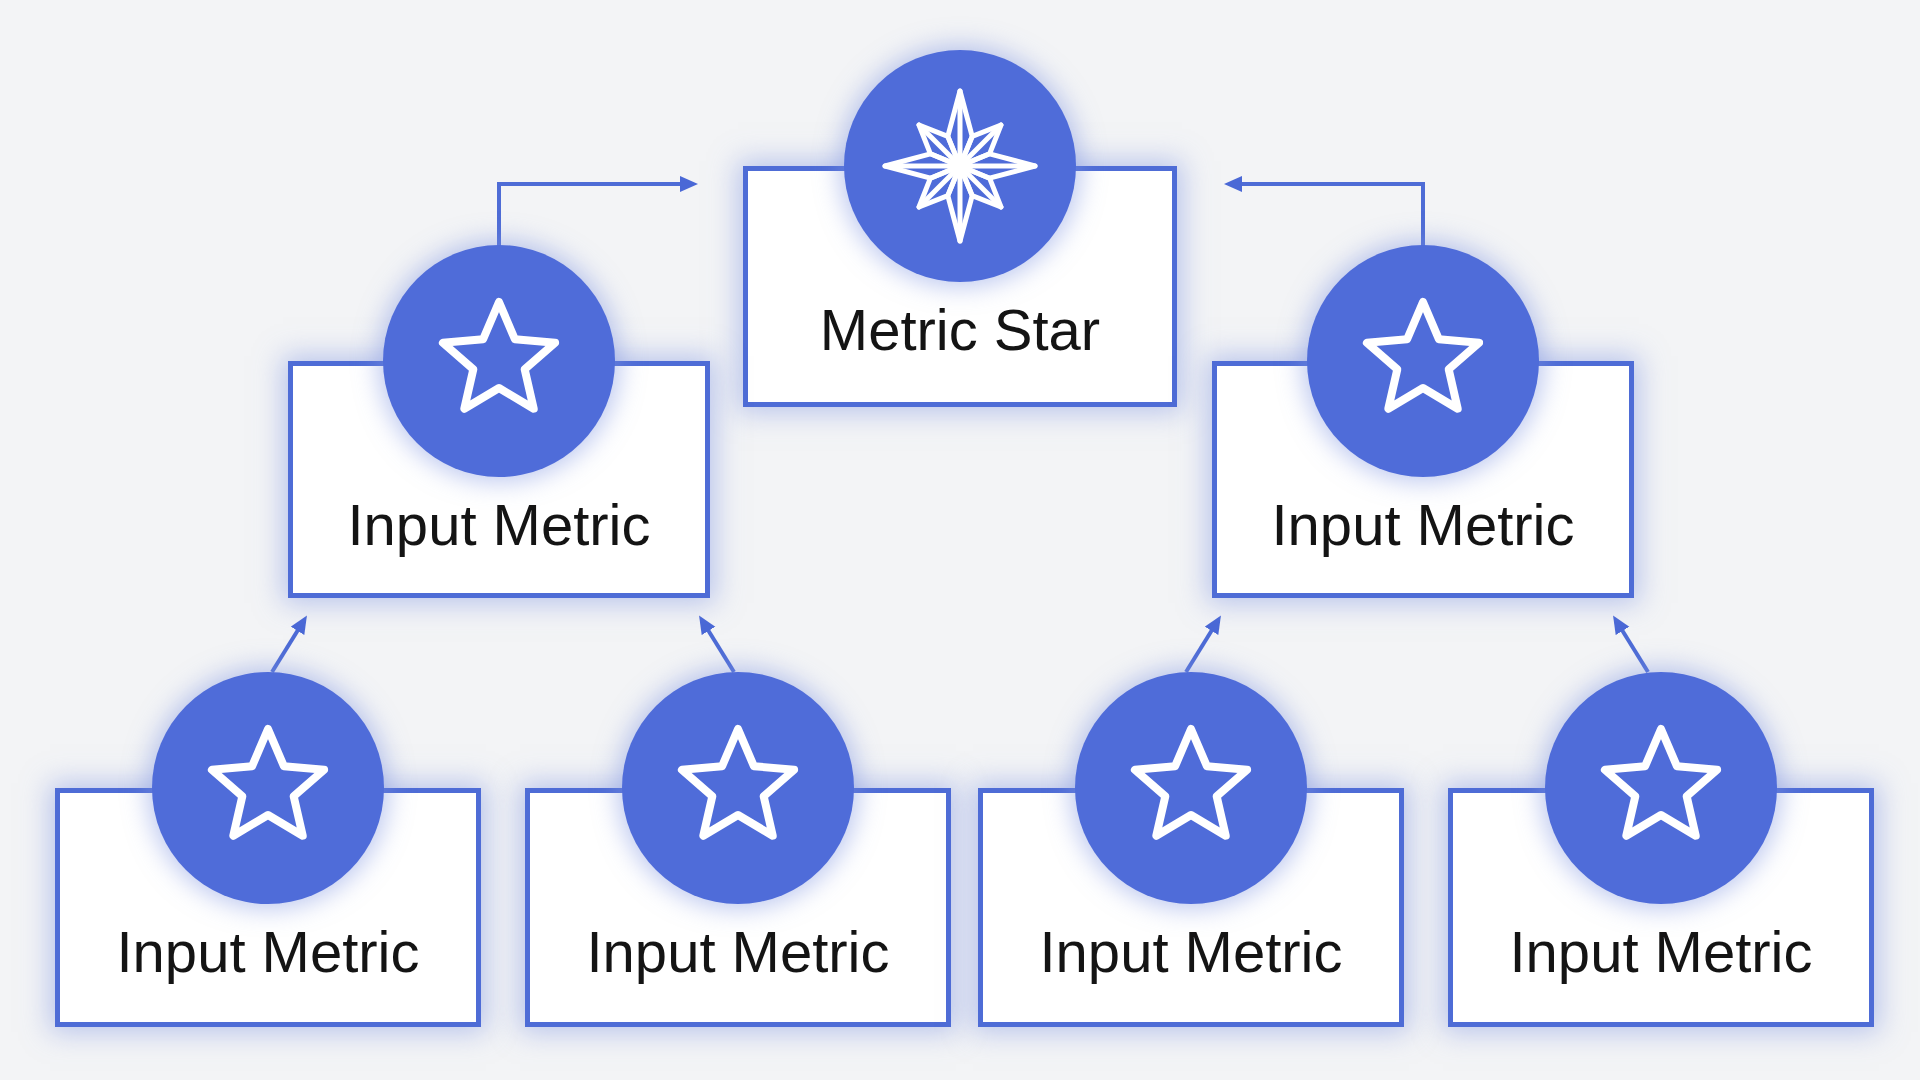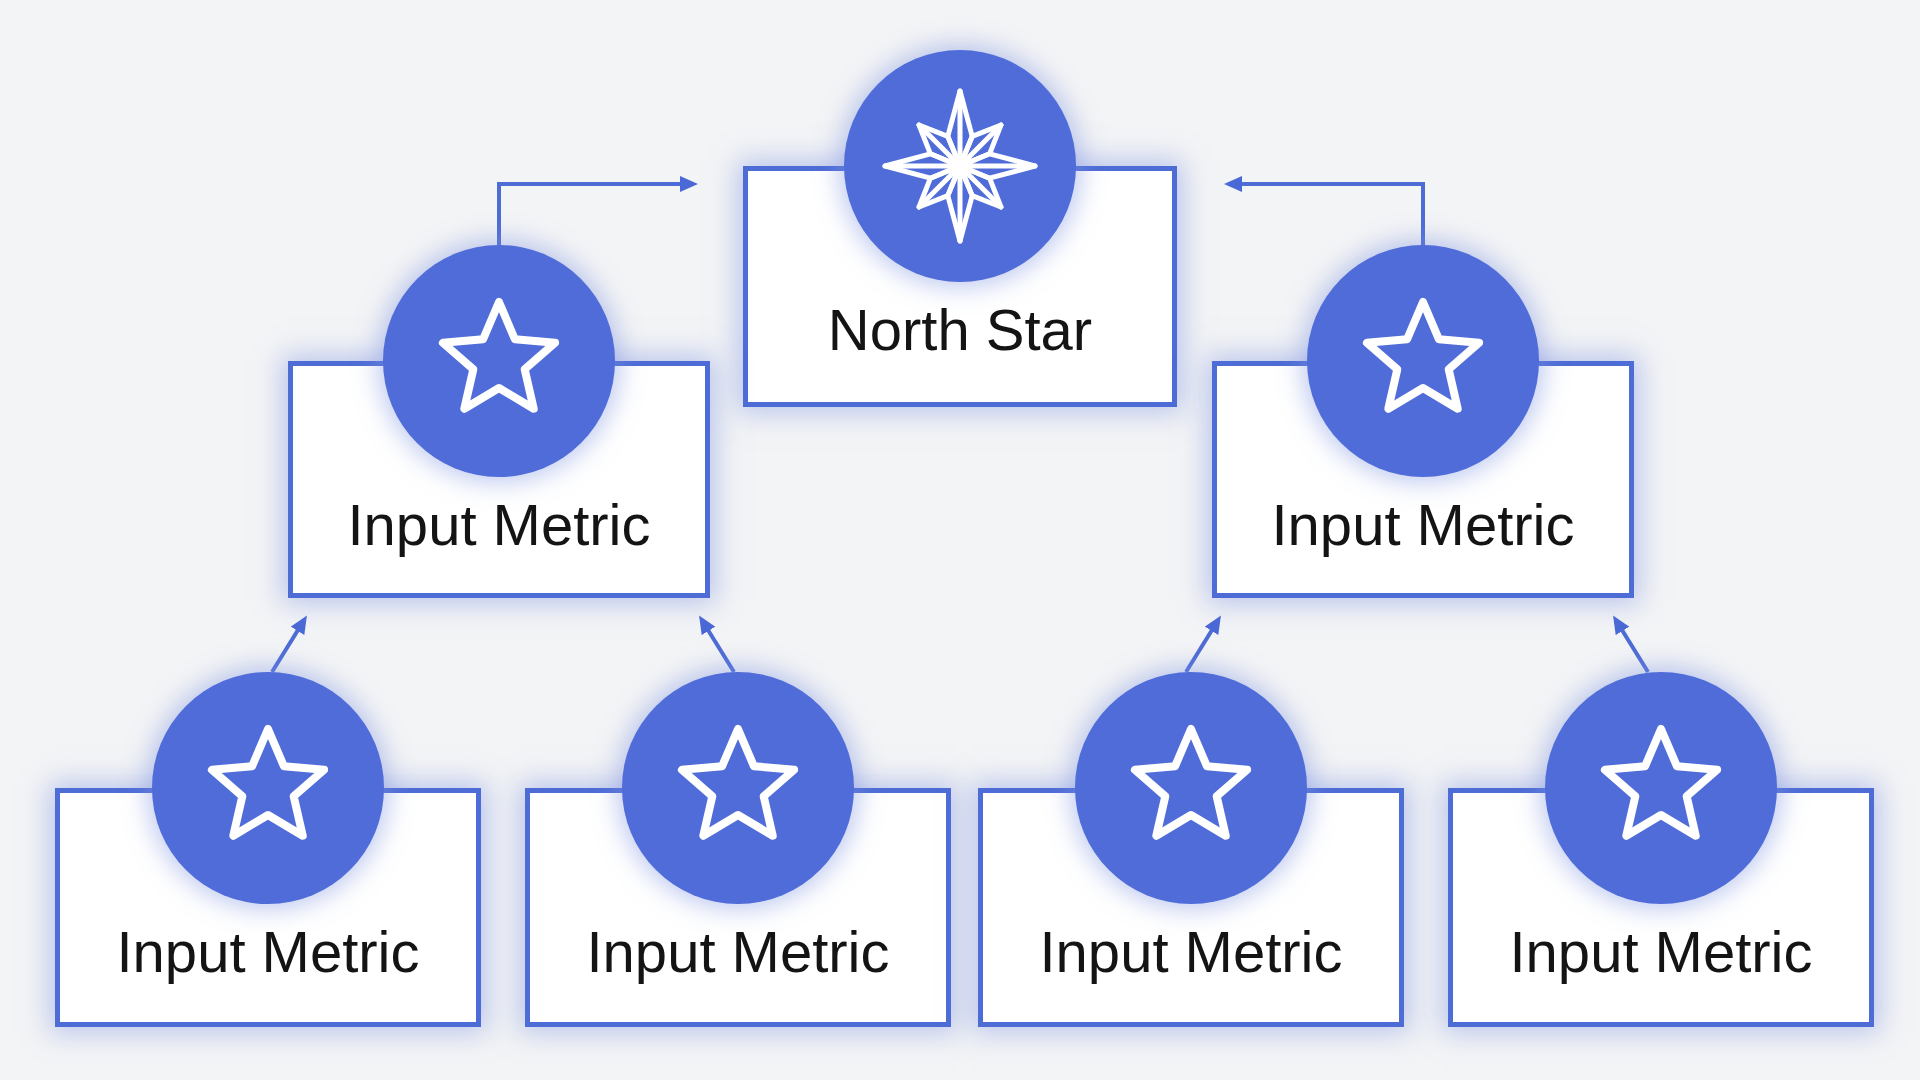--- a/index.html
+++ b/index.html
@@ -97,21 +97,21 @@
         <path d="M0,0 L12.2,-29.6 L41,-41 L29.6,-12.2 Z"></path>
           <line x1="0" y1="0" x2="41" y2="-41"></line>
         <path d="M0,0 L29.6,12.2 L41,41 L12.2,29.6 Z"></path>
           <line x1="0" y1="0" x2="41" y2="41"></line>
         <path d="M0,0 L-12.2,29.6 L-41,41 L-29.6,12.2 Z"></path>
           <line x1="0" y1="0" x2="-41" y2="41"></line>
         <path d="M0,0 L-29.6,-12.2 L-41,-41 L-12.2,-29.6 Z"></path>
           <line x1="0" y1="0" x2="-41" y2="-41"></line>
       </svg>
     </div>
-    <div class="node-label">North Star</div>
+    <div class="node-label">Metric Star</div>
   </div>
 
   <div class="node node-mid-l">
     <div class="badge">
       <svg width="140" height="140" viewBox="-70 -70 140 140" fill="none" stroke="#ffffff" stroke-width="8" stroke-linejoin="round" stroke-linecap="round">
         <path d="M0,-59 L15.9,-21.8 L56.1,-18.2 L25.7,8.3 L34.7,47.7 L0,27 L-34.7,47.7 L-25.7,8.3 L-56.1,-18.2 L-15.9,-21.8 Z"></path>
       </svg>
     </div>
     <div class="node-label">Input Metric</div>
   </div>

